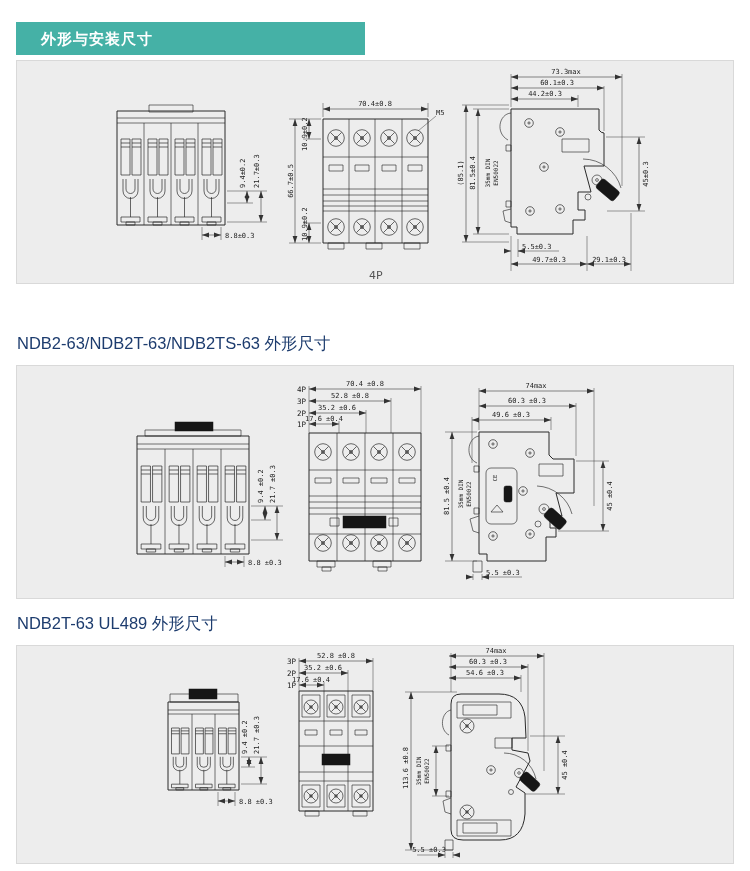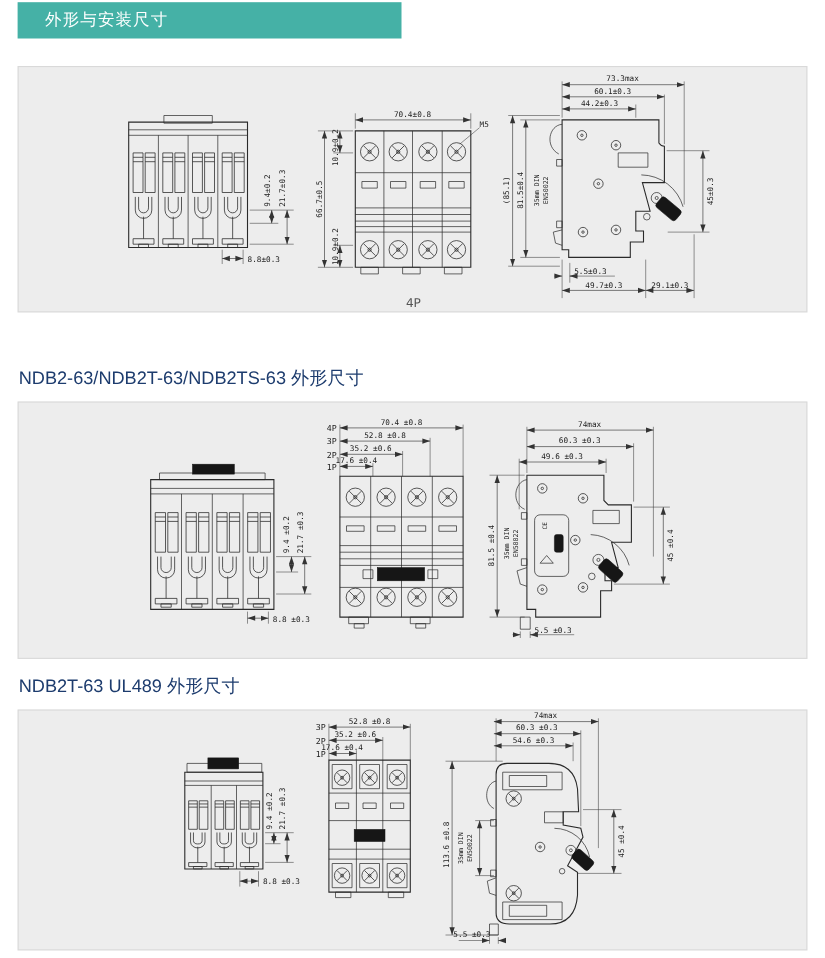--- a/index.html
+++ b/index.html
@@ -1,23 +1,23 @@
 <!DOCTYPE html>
 <html><head>
 <meta charset="utf-8">
 <style>
   html,body{margin:0;padding:0;}
   body{
     width:750px;height:871px;position:relative;background:#ffffff;
     font-family:"Liberation Sans", sans-serif;overflow:hidden;
   }
   .banner{
-    position:absolute;left:16px;top:2px;width:349px;height:33px;
+    position:absolute;left:16px;top:22px;width:349px;height:33px;
     background:#45b1a6;color:#ffffff;font-size:15px;line-height:33px;
-    padding-left:25px;box-sizing:border-box;letter-spacing:1px;
+    padding-left:25px;box-sizing:border-box;letter-spacing:1px;font-weight:bold;
   }
   .sec-h{
     position:absolute;left:17px;color:#1d3c6e;font-size:16.5px;font-weight:400;
   }
   #h2{top:333px;}
   #h3{top:613px;text-align:right;}
   .panel{
     position:absolute;left:16px;width:718px;background:#ededed;
     border:1px solid #d9d9d9;box-sizing:border-box;
   }

